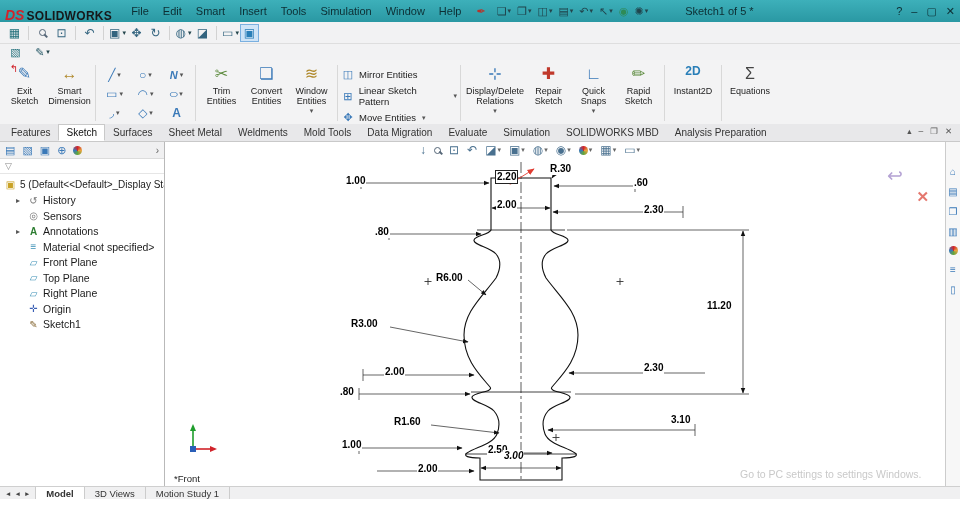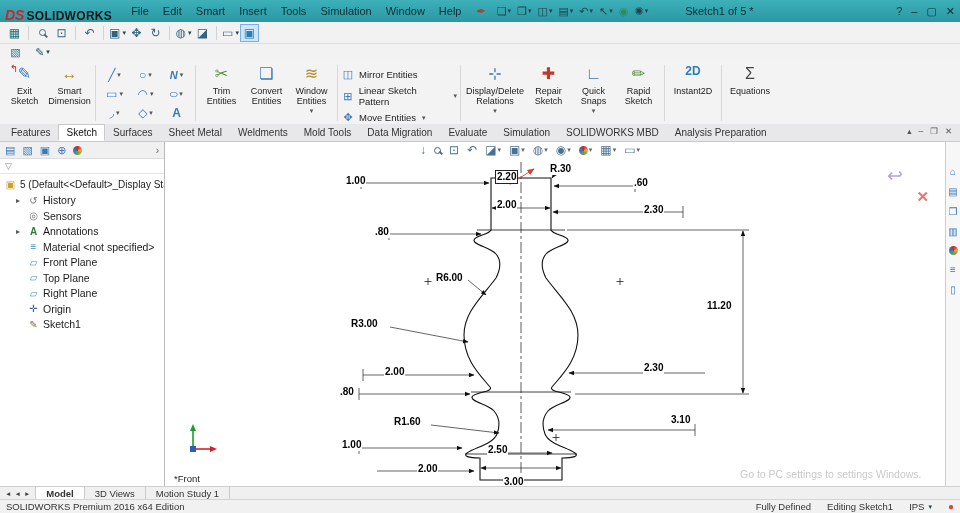--- a/index.html
+++ b/index.html
@@ -484,21 +484,21 @@
         <div style="left: 270px; top: 130px;">R6.00</div>
         <div style="left: 541px; top: 158px;">11.20</div>
         <div style="left: 185px; top: 176px;">R3.00</div>
         <div style="left: 219px; top: 224px;">2.00</div>
         <div style="left: 478px; top: 220px;">2.30</div>
         <div style="left: 174px; top: 244px;">.80</div>
         <div style="left: 228px; top: 274px; text-align: center;">R1.60</div>
         <div style="left: 505px; top: 272px;">3.10</div>
         <div style="left: 176px; top: 297px;">1.00</div>
         <div style="left: 322px; top: 302px;">2.50</div>
-        <div style="left: 338px; top: 334px;">3.00</div>
+        <div style="left: 338px; top: 308px; font-style: italic;">3.00</div>
         <div style="left: 252px; top: 321px;">2.00</div>
       </div>
 
     <div class="headsup">
       <span class="hu-btn">
           <span>↓</span>
         </span>
       <span class="hu-btn">
           <span class="mag"></span>
         </span>
@@ -570,24 +570,14 @@
     <span class="bt-splitters">
       <span>◄</span>
       <span>◄</span>
       <span>►</span>
     </span>
     <span class="bt-tab active">Model</span>
     <span class="bt-tab">3D Views</span>
     <span class="bt-tab">Motion Study 1</span>
   </div>
 
-  <div class="statusbar">
-    <span class="sb-left">SOLIDWORKS Premium 2016 x64 Edition</span>
-    <span>Fully Defined</span>
-    <span>Editing Sketch1</span>
-    <span class="sb-units">
-      <span>IPS</span>
-      <span class="qat-caret">▾</span>
-    </span>
-    <span class="sb-dot">●</span>
-  </div>
 
 </div>
 
 </body></html>

